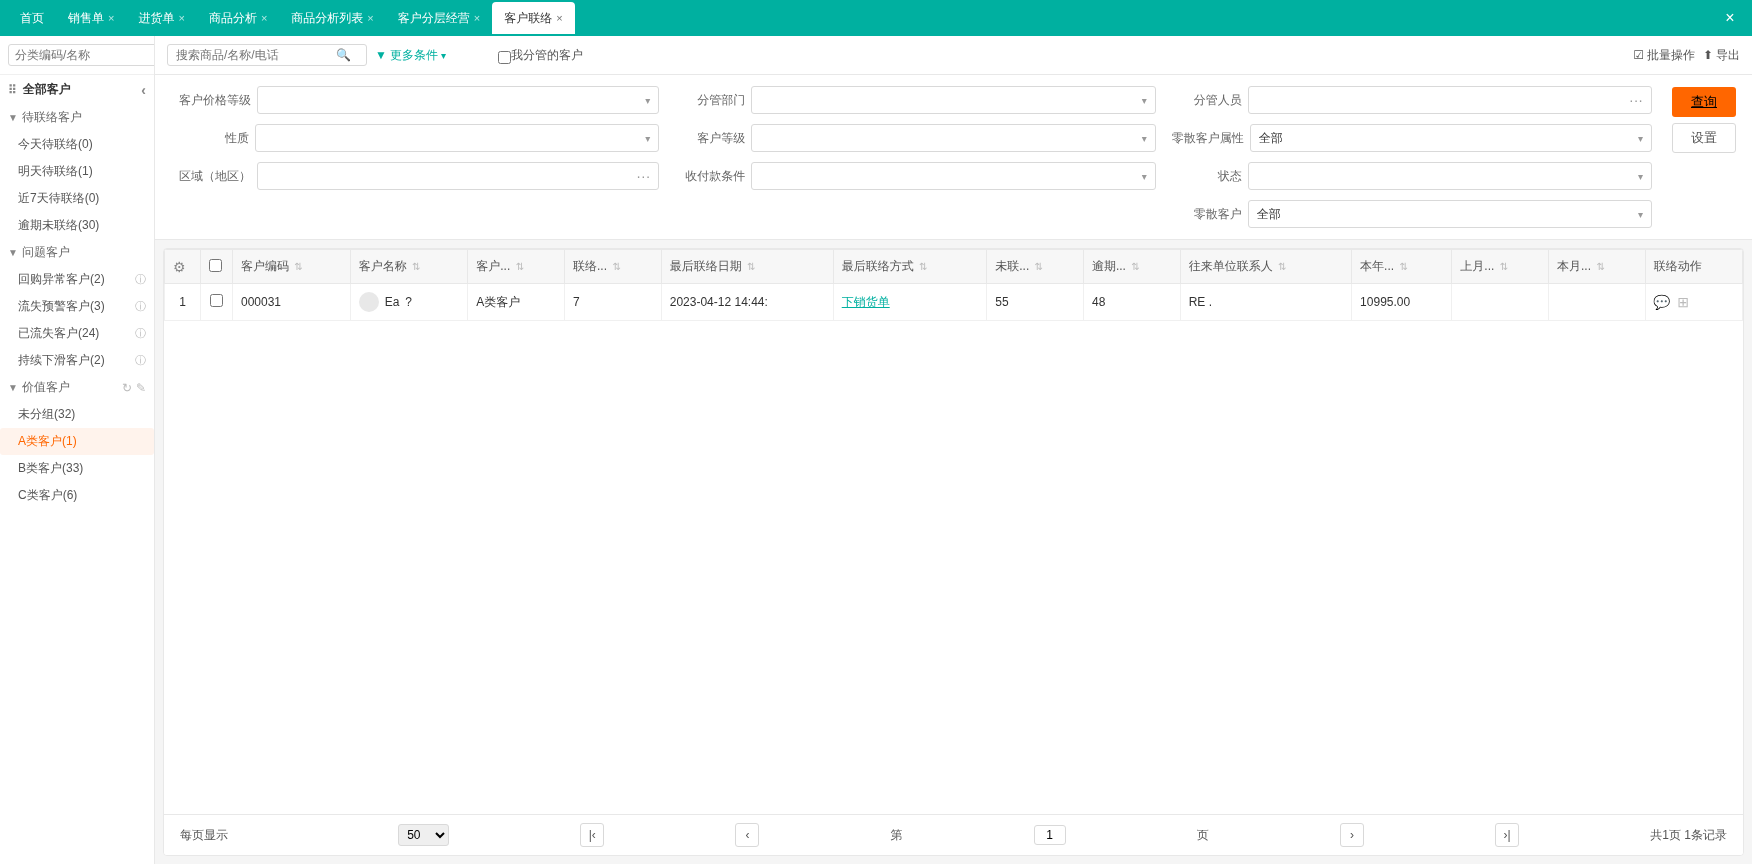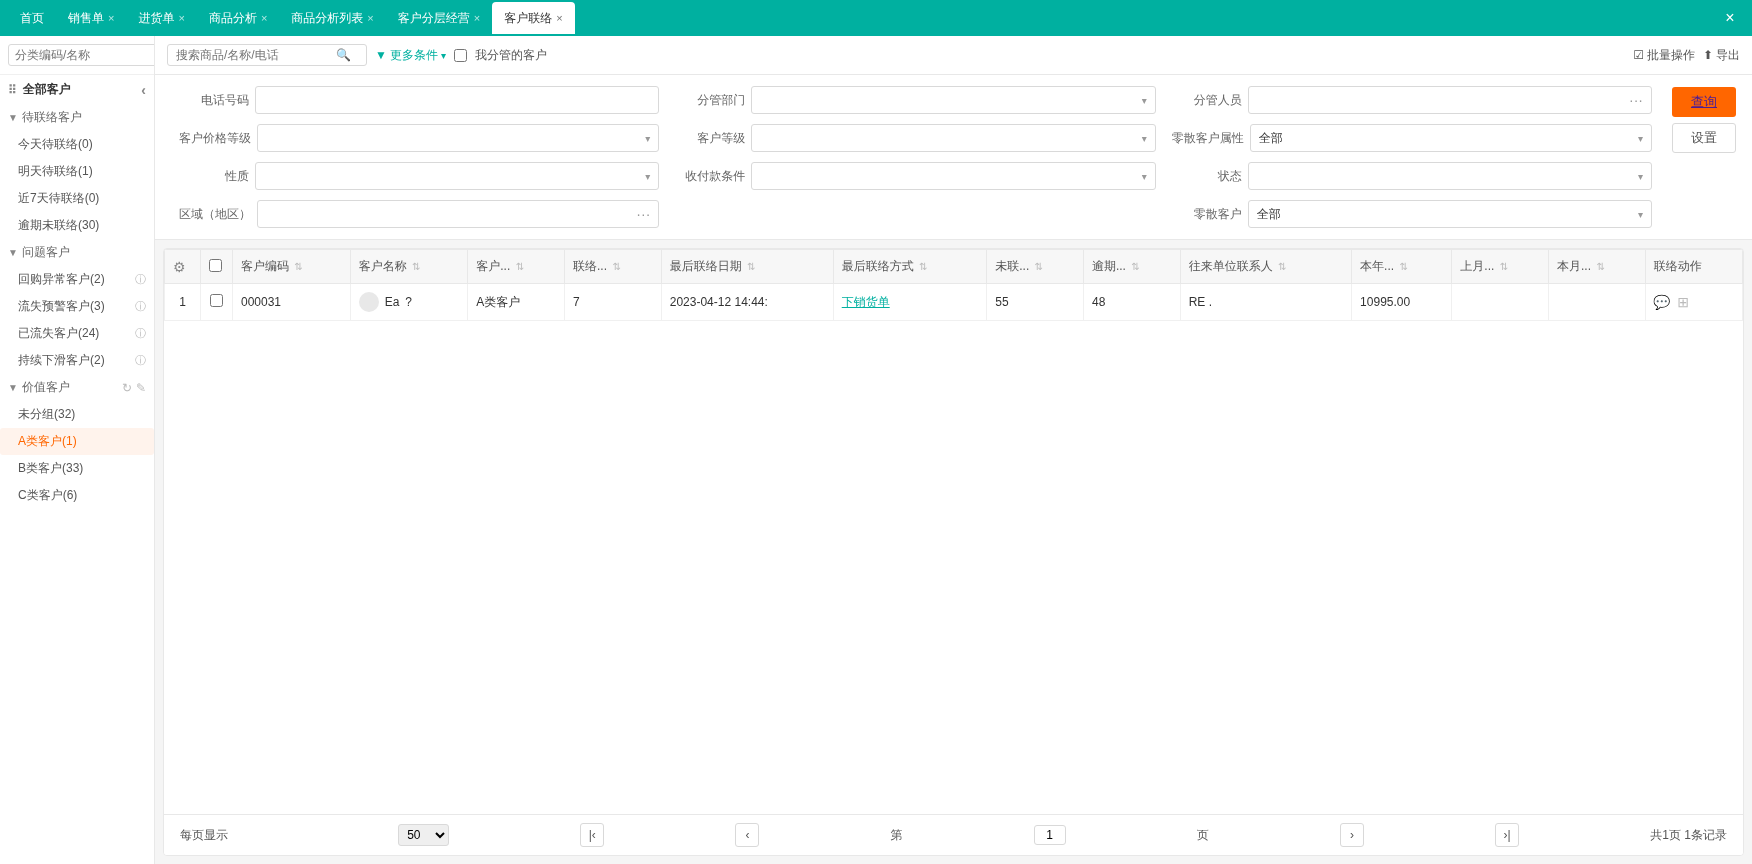--- a/index.html
+++ b/index.html
@@ -153,24 +153,25 @@
     .filter-btn {
       display: flex;
       align-items: center;
       color: #00b0a0;
       cursor: pointer;
       gap: 3px;
       font-size: 12px;
     }
     .my-customers {
       display: flex;
-      align-items: center;
-      gap: 8px;
+      align-items: flex-end;
+      gap: 0;
       color: #555;
       cursor: pointer;
+      margin-left: 44px;
     }
     .toolbar-right {
       margin-left: auto;
       display: flex;
       align-items: center;
       gap: 8px;
     }
     .batch-op-btn {
       color: #555;
       cursor: pointer;
@@ -180,21 +181,21 @@
     }
     .export-btn {
       color: #555;
       cursor: pointer;
       display: flex;
       align-items: center;
       gap: 3px;
     }
     .btn-query {
       background: #ff6600;
-      color: #4c1d95;
+      color: #000000;
       border: none;
       border-radius: 3px;
       padding: 6px 18px;
       cursor: pointer;
       font-size: 13px;
       text-decoration: underline;
     }
     .btn-setting {
       background: white;
       color: #555;
@@ -483,24 +484,20 @@
           <span>导出</span>
         </div>
       </div>
     </div>
 
     <div class="filter-grid">
       <div style="display: grid; grid-template-columns: 1fr 1fr 1fr auto; gap: 0;">
 
         <div class="filter-col">
           <div class="filter-row-item">
-            <span class="filter-row-label">电话号码</span>
-            <div class="filter-row-control" style="color:#999;"></div>
-          </div>
-          <div class="filter-row-item">
             <span class="filter-row-label">客户价格等级</span>
             <div class="filter-row-control">
               <span></span>
               <span class="chevron-down">▾</span>
             </div>
           </div>
           <div class="filter-row-item">
             <span class="filter-row-label">性质</span>
             <div class="filter-row-control">
               <span></span>

